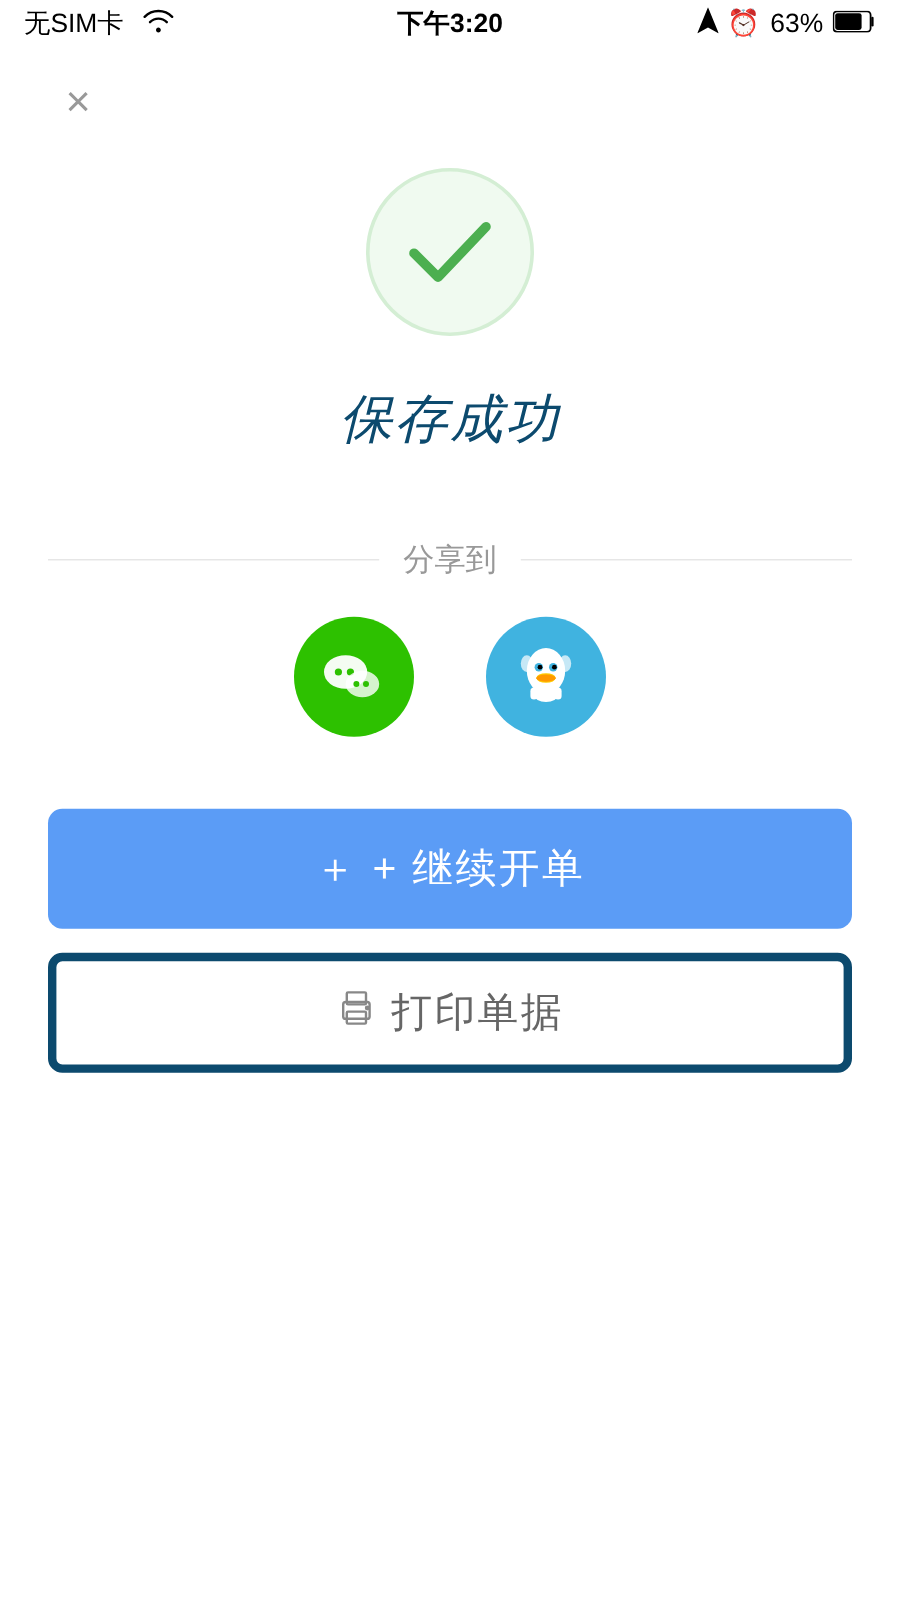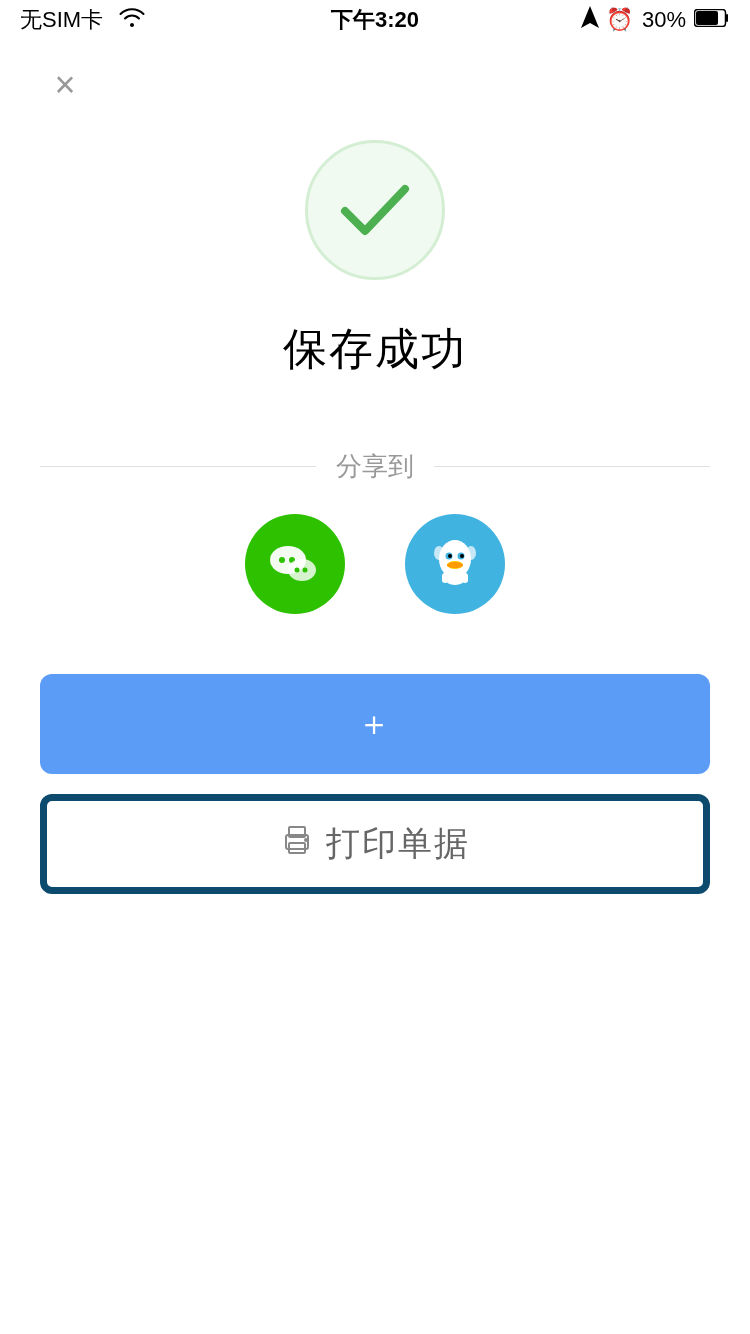--- a/index.html
+++ b/index.html
@@ -94,22 +94,23 @@
       border: 3px solid #d4eed4;
       display: flex;
       align-items: center;
       justify-content: center;
       margin-bottom: 40px;
     }
 
     .success-title {
       font-size: 44px;
       font-weight: 500;
-      color: #000000;
+      color: #0c4a6e;
       letter-spacing: 2px;
+      font-style: italic;
     }
 
     
     .share-divider {
       width: 100%;
       display: flex;
       align-items: center;
       margin: 40px 0 30px;
       gap: 20px;
       justify-content: flex-end;
@@ -216,21 +217,21 @@
     </span>
   </div>
   <div class="status-center">下午3:20</div>
   <div class="status-right">
     <span>
       <svg width="18" height="22" viewBox="0 0 18 22" fill="none">
         <path d="M9 0L18 22L9 17L0 22L9 0Z" fill="#000"></path>
       </svg>
     </span>
     <span>⏰</span>
-    <span>30%</span>
+    <span>63%</span>
     <span>
       <svg width="36" height="18" viewBox="0 0 36 18" fill="none">
         <rect x="0.5" y="0.5" width="31" height="17" rx="3" stroke="#000" stroke-width="1.5"></rect>
         <rect x="2" y="2" width="22" height="14" rx="2" fill="#000"></rect>
         <path d="M33 6V12" stroke="#000" stroke-width="2" stroke-linecap="round"></path>
       </svg>
     </span>
   </div>
 </div>
 
@@ -285,20 +286,21 @@
         <ellipse cx="12" cy="18" rx="5" ry="7" fill="white" opacity="0.7"></ellipse>
         <ellipse cx="44" cy="18" rx="5" ry="7" fill="white" opacity="0.7"></ellipse>
       </svg>
     </div>
   </div>
 
   <div class="action-buttons">
 
     <button class="btn-primary">
       <span class="btn-icon">＋</span>
+      <span>+ 继续开单</span>
     </button>
 
     <button class="btn-secondary">
       <span class="btn-icon">
         <svg width="34" height="34" viewBox="0 0 34 34" fill="none">
           <rect x="6" y="12" width="22" height="14" rx="2" stroke="#888" stroke-width="2"></rect>
           <rect x="9" y="4" width="16" height="10" rx="1" stroke="#888" stroke-width="2"></rect>
           <rect x="9" y="20" width="16" height="10" rx="1" stroke="#888" stroke-width="2"></rect>
           <circle cx="26" cy="17" r="2" fill="#888"></circle>
         </svg>

